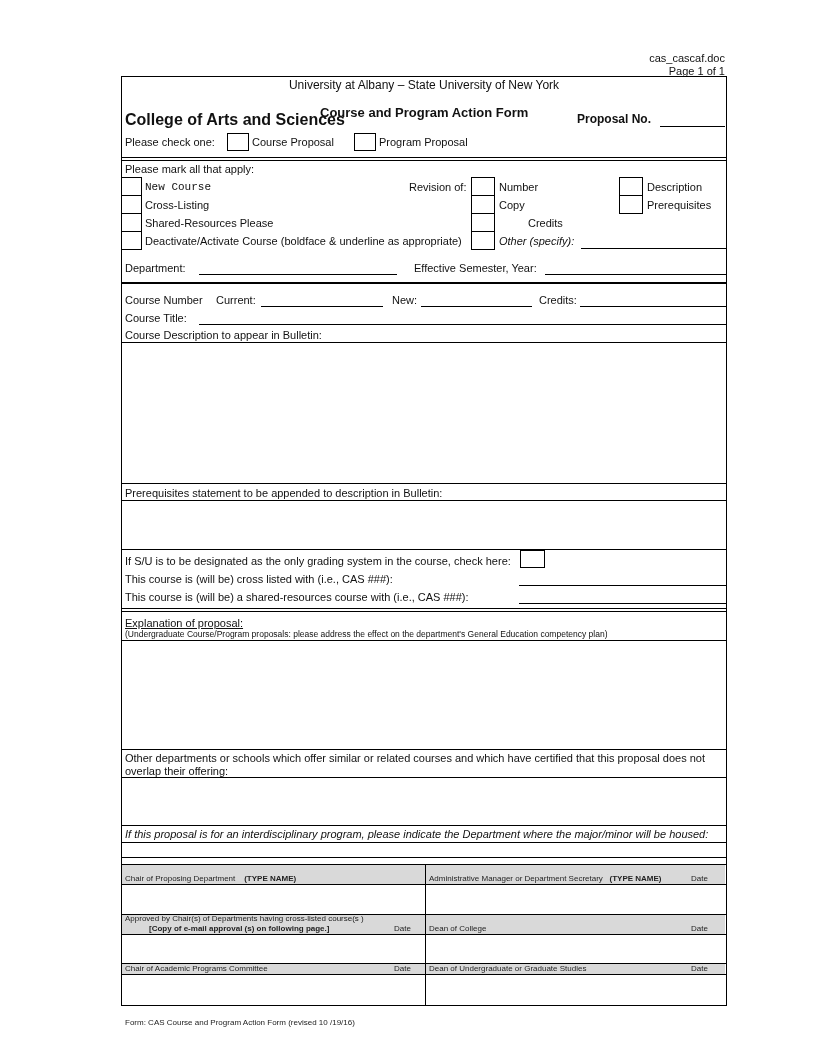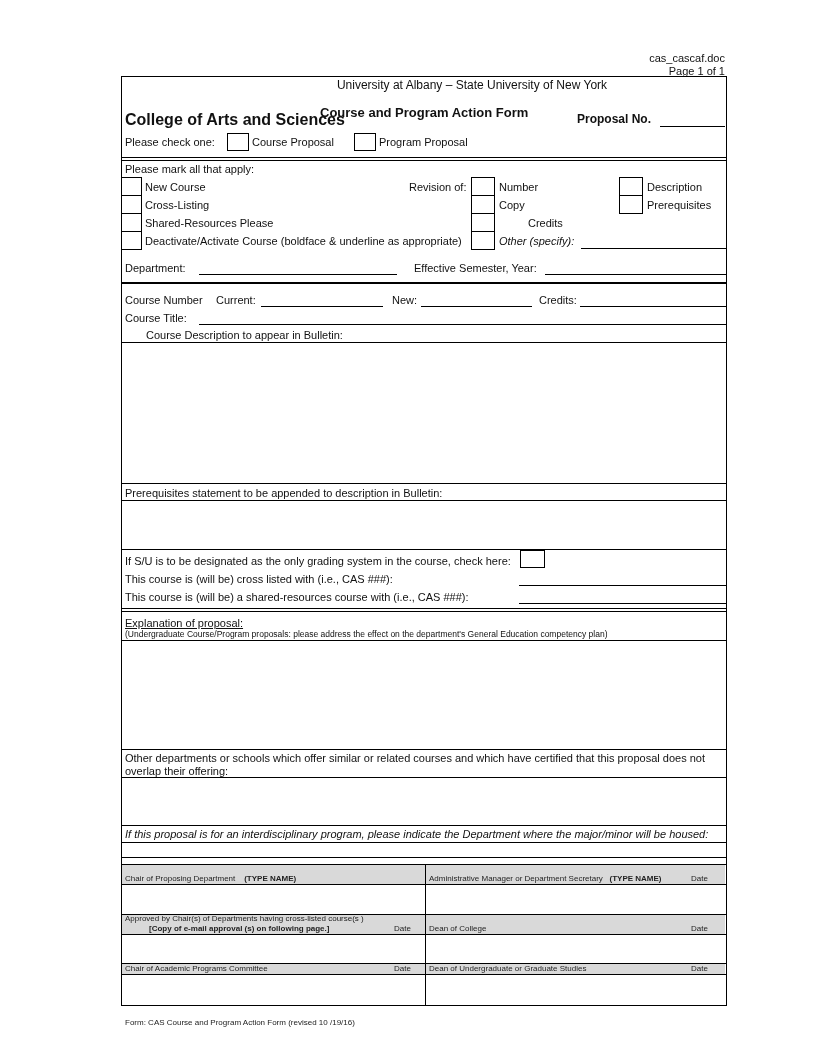--- a/index.html
+++ b/index.html
@@ -17,38 +17,38 @@
   .bold { font-weight: bold; }
 </style>
 </head>
 <body>
 
 <div class="t" style="right:91px; top:52px; font-size:11px;">cas_cascaf.doc</div>
 <div class="t" style="right:91px; top:65px; font-size:11px;">Page 1 of 1</div>
 
 <div class="abs" style="left:121px; top:76px; width:604px; height:928px; border:1px solid #000;"></div>
 
-<div class="t" style="left:121px; width:606px; text-align:center; top:79px; font-size:12px;padding-left:48px;">University at  Albany – State University of New York</div>
+<div class="t" style="left:121px; width:606px; text-align:center; top:79px; font-size:12px;">University at  Albany – State University of New York</div>
 <div class="t bold" style="left:125px; top:113px; font-size:16px;">College of Arts and Sciences</div>
 <div class="t bold" style="left:320px; top:106px; font-size:13px;">Course and Program Action Form</div>
 <div class="t bold" style="left:577px; top:113px; font-size:12px;">Proposal No.</div>
 <div class="uline" style="left:660px; top:126px; width:65px;"></div>
 
 <div class="t" style="left:125px; top:136px;">Please check one:</div>
 <div class="box" style="left:227px; top:133px; width:22px; height:18px;"></div>
 <div class="t" style="left:252px; top:136px;">Course Proposal</div>
 <div class="box" style="left:354px; top:133px; width:22px; height:18px;"></div>
 <div class="t" style="left:379px; top:136px;">Program Proposal</div>
 
 <div class="dbl" style="left:121px; top:157px; width:605px;"></div>
 
 <div class="t" style="left:125px; top:163px;">Please mark all that apply:</div>
 
 <div class="box" style="left:121px; top:177px; width:21px; height:19px;"></div>
-<div class="t" style="left:145px; top:181px;">New Course</div>
+<div class="t" style="left:145px; top:181px;font-family:Liberation Mono, monospace;">New Course</div>
 <div class="box" style="left:121px; top:195px; width:21px; height:19px;"></div>
 <div class="t" style="left:145px; top:199px;">Cross-Listing</div>
 <div class="box" style="left:121px; top:213px; width:21px; height:19px;"></div>
 <div class="t" style="left:145px; top:217px;">Shared-Resources Please</div>
 <div class="box" style="left:121px; top:231px; width:21px; height:19px;"></div>
 <div class="t" style="left:145px; top:235px;">Deactivate/Activate Course (boldface &amp; underline as appropriate)</div>
 
 <div class="t" style="left:409px; top:181px;">Revision of:</div>
 <div class="box" style="left:471px; top:177px; width:24px; height:19px;"></div>
 <div class="t" style="left:499px; top:181px;">Number</div>
@@ -76,21 +76,21 @@
 <div class="t" style="left:216px; top:294px;">Current:</div>
 <div class="uline" style="left:261px; top:306px; width:122px;"></div>
 <div class="t" style="left:392px; top:294px;">New:</div>
 <div class="uline" style="left:421px; top:306px; width:111px;"></div>
 <div class="t" style="left:539px; top:294px;">Credits:</div>
 <div class="uline" style="left:580px; top:306px; width:146px;"></div>
 
 <div class="t" style="left:125px; top:312px;">Course Title:</div>
 <div class="uline" style="left:199px; top:324px; width:527px;"></div>
 
-<div class="t" style="left:125px; top:329px;margin-left:21px;">Course Description to appear in Bulletin:</div>
+<div class="t" style="left:125px; top:329px;">Course Description to appear in Bulletin:</div>
 <div class="hline" style="left:121px; top:342px; width:605px;"></div>
 <div class="abs" style="left:122px; top:343px; width:603px; height:140px;"></div>
 <div class="hline" style="left:121px; top:483px; width:605px;"></div>
 
 <div class="t" style="left:125px; top:487px;">Prerequisites statement to be appended to description in Bulletin:</div>
 <div class="hline" style="left:121px; top:500px; width:605px;"></div>
 <div class="abs" style="left:122px; top:501px; width:603px; height:48px;"></div>
 <div class="hline" style="left:121px; top:549px; width:605px;"></div>
 
 <div class="t" style="left:125px; top:555px;">If S/U is to be designated as the only grading system in the course, check here:</div>

